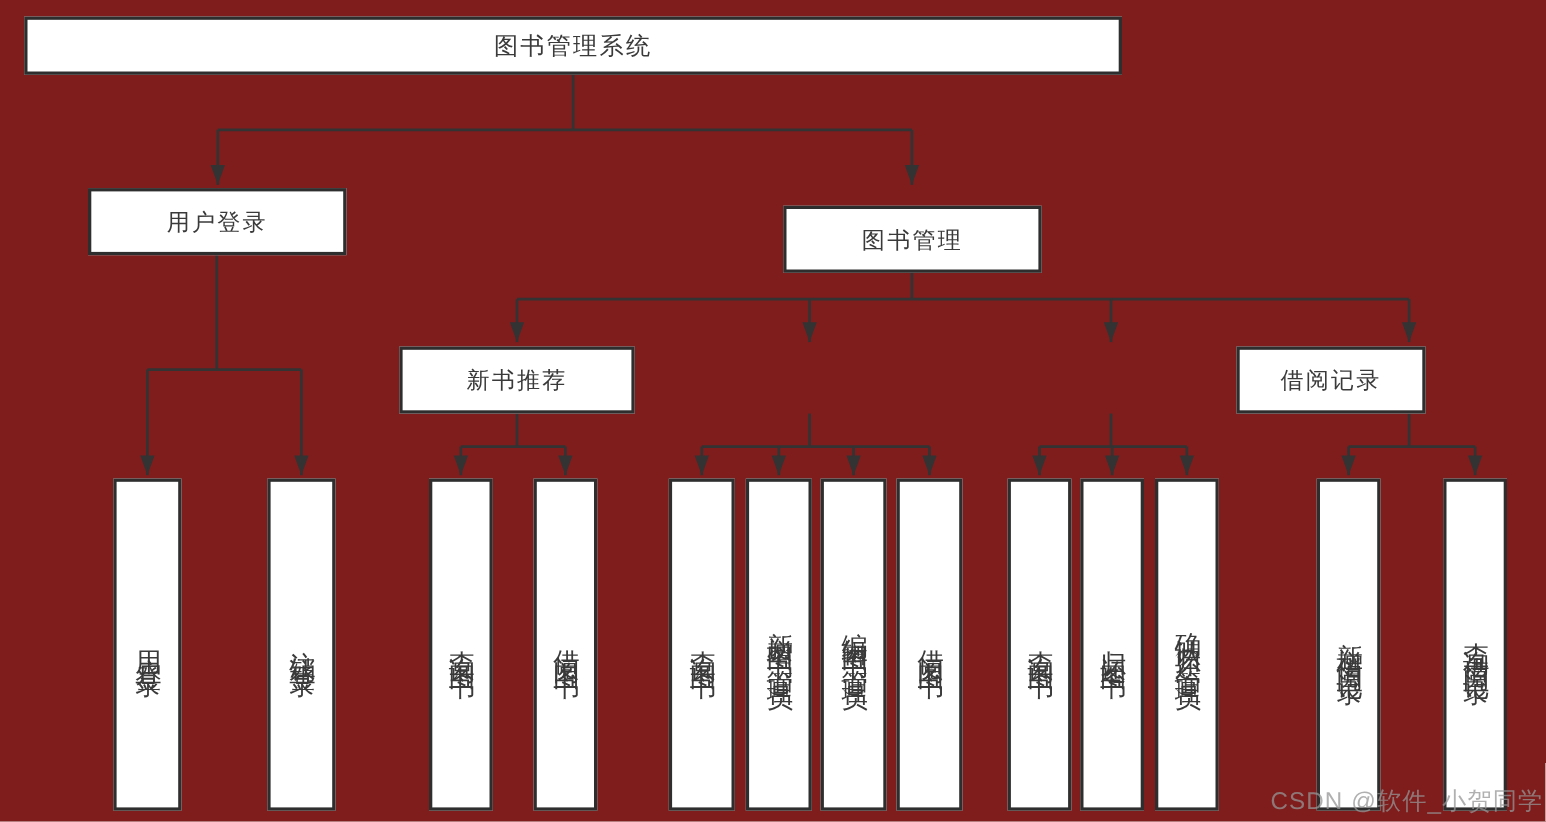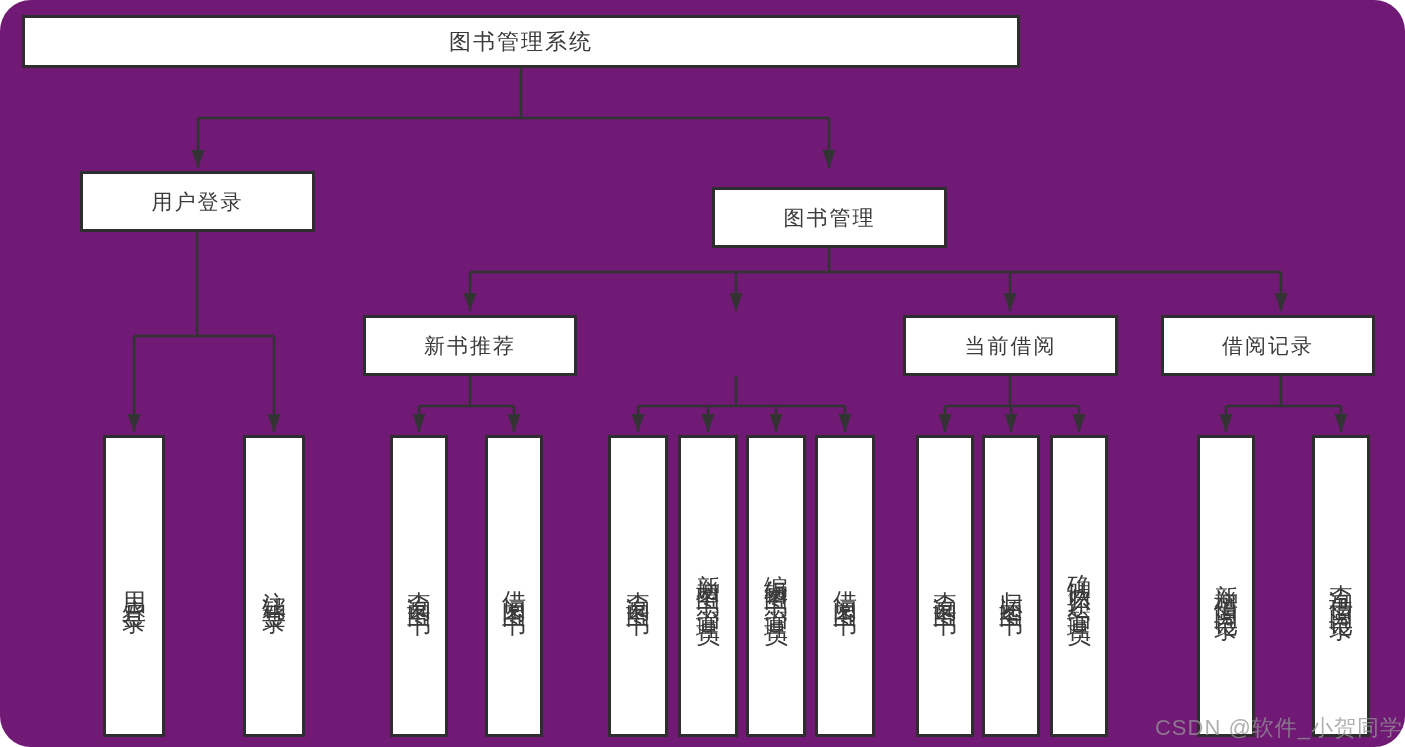--- a/index.html
+++ b/index.html
@@ -5,23 +5,22 @@
   html, body {
     margin: 0;
     padding: 0;
     background: #ffffff;
     font-family: "Liberation Sans", "DejaVu Sans", sans-serif;
   }
   #stage {
     position: relative;
     width: 1405px;
     height: 747px;
-    background: #701a75;
+    background: #7f1d1d;
     overflow: hidden;
-    border-radius: 31px;
   }
   #connectors {
     position: absolute;
     left: 0;
     top: 0;
     width: 1405px;
     height: 747px;
     z-index: 1;
   }
   .box {
@@ -127,24 +126,21 @@
   <div class="box" style="left:80px; top:171px; width:235px; height:61px;">
     <span class="hlabel">用户登录</span>
   </div>
   <div class="box" style="left:712px; top:187px; width:235px; height:61px;">
     <span class="hlabel">图书管理</span>
   </div>
 
   <div class="box" style="left:363px; top:315px; width:214px; height:61px;justify-content:center;">
     <span class="hlabel">新书推荐</span>
   </div>
-  <div class="box" style="left:903px; top:315px; width:215px; height:61px;">
-    <span class="hlabel">当前借阅</span>
-  </div>
-  <div class="box" style="left:1161px; top:315px; width:214px; height:61px;">
+  <div class="box" style="left:1124px; top:315px; width:172px; height:61px;">
     <span class="hlabel">借阅记录</span>
   </div>
 
   <div class="box leaf" style="left:103px; width:62px;">
     <span class="vlabel">用户登录</span>
   </div>
   <div class="box leaf" style="left:243px; width:62px;">
     <span class="vlabel">注销登录</span>
   </div>
   <div class="box leaf" style="left:390px; width:58px;">

